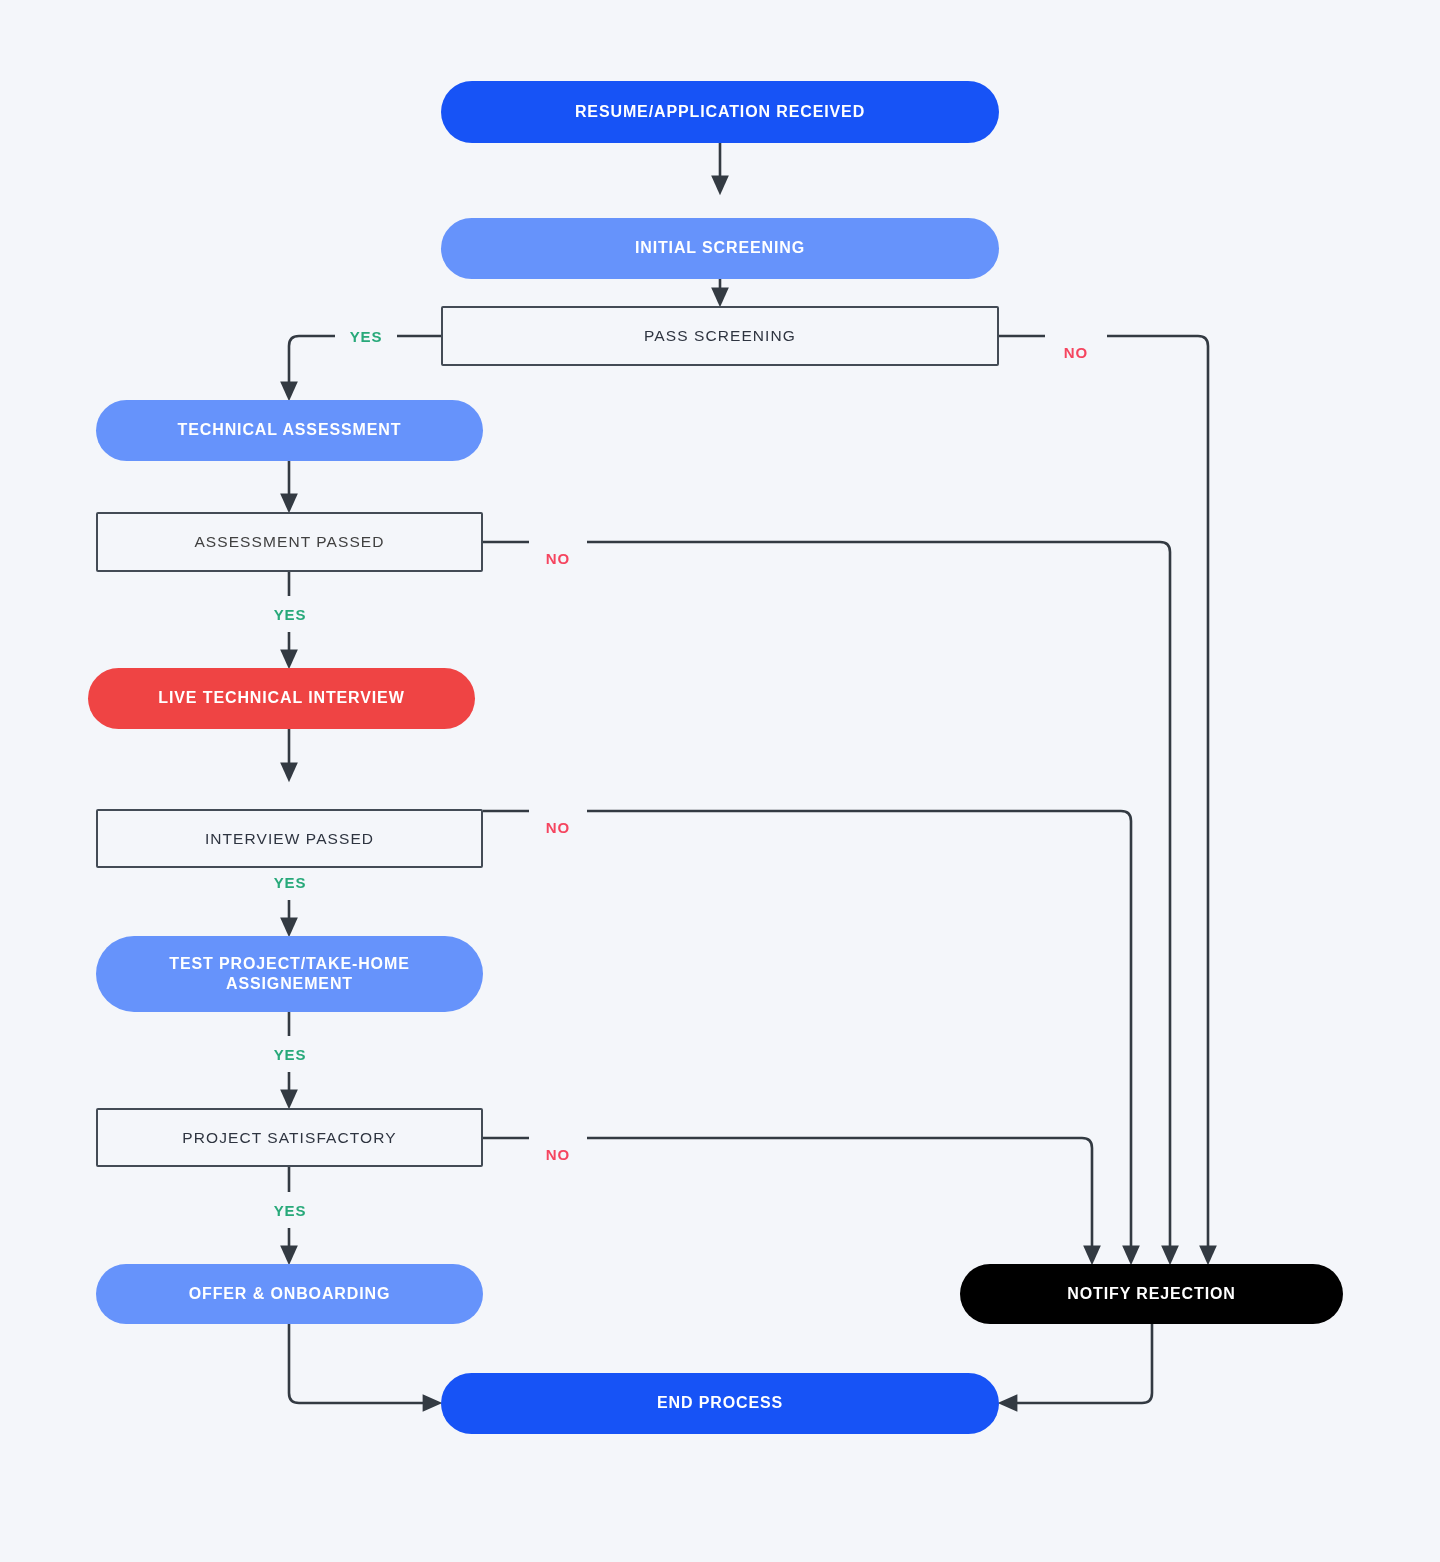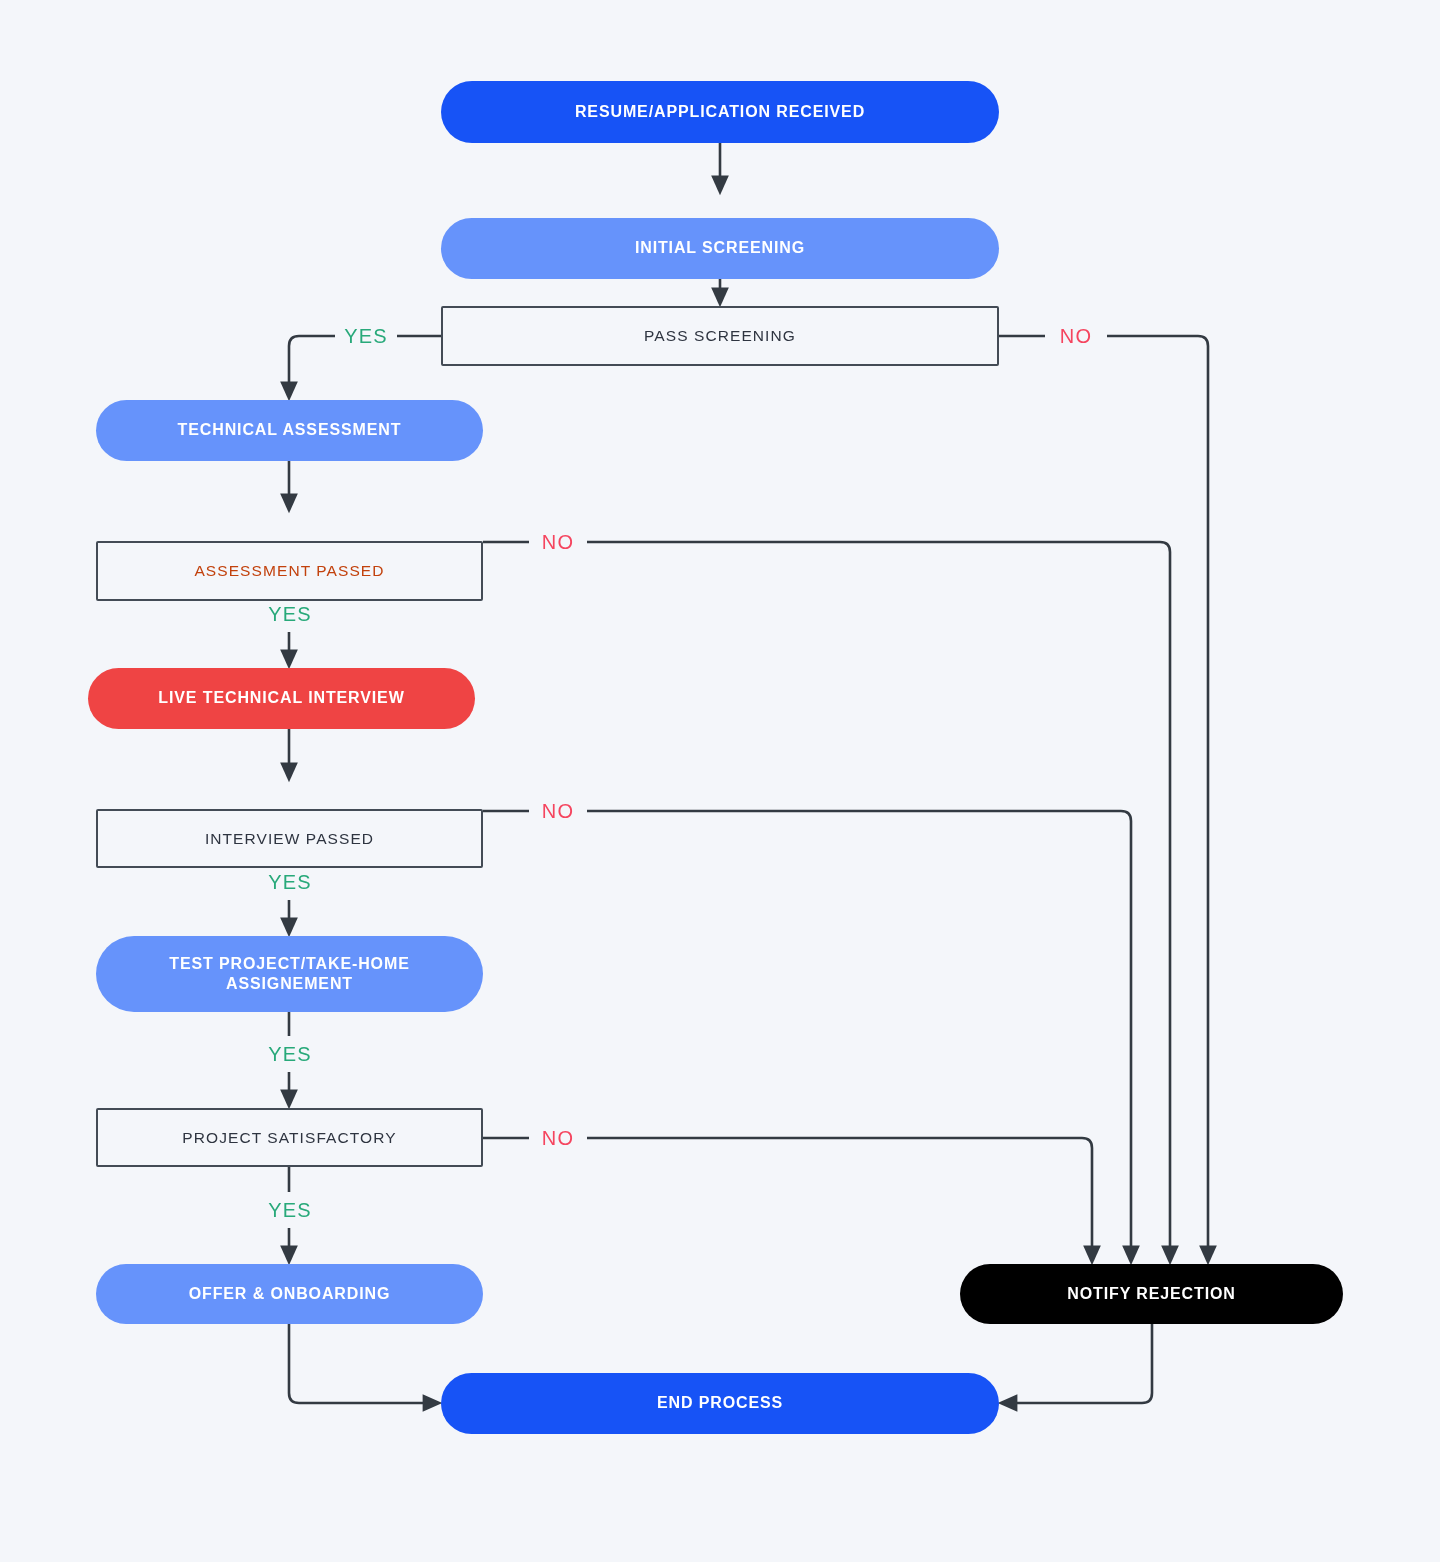--- a/index.html
+++ b/index.html
@@ -58,28 +58,28 @@
     letter-spacing: 0.07em;
     text-align: right;
   }
   .node .label {
     display: block;
     padding: 0 14px;
     white-space: pre-line;
   }
   .edge-label {
     position: absolute;
-    font-size: 20px;
-    font-weight: normal;
+    font-size: 15px;
+    font-weight: bold;
     letter-spacing: 0.06em;
     white-space: nowrap;
     transform: translate(-50%, -50%);
   }
   .edge-label.yes { color: #28a97a; }
-  .edge-label.no  { color: #f5455f; }
+  .edge-label.no  { color: #f5455f; margin-top: 16px; }
 </style>
 </head>
 <body>
 
 <div id="canvas" style="background: rgb(244, 246, 250);">
 
   <svg class="edges" viewBox="0 0 1440 1562" xmlns="http://www.w3.org/2000/svg">
     <defs>
       <marker id="arrowhead" markerWidth="9" markerHeight="9" refX="4.6" refY="4.5" orient="auto" markerUnits="strokeWidth">
         <path d="M0.6,1.1 L8.2,4.5 L0.6,7.9 Z" fill="#333a42"></path>
@@ -119,21 +119,21 @@
       </div>
       <div class="node process" style="left: 441px; top: 194px; width: 558px; height: 61px; background: rgb(102, 147, 251); margin-top: 24px;">
         <span class="label">INITIAL SCREENING</span>
       </div>
       <div class="node decision" style="left: 441px; top: 306px; width: 558px; height: 60px; border-color: rgb(67, 75, 85); color: rgb(46, 52, 64);">
         <span class="label">PASS SCREENING</span>
       </div>
       <div class="node process" style="left: 96px; top: 400px; width: 387px; height: 61px; background: rgb(102, 147, 251);">
         <span class="label">TECHNICAL ASSESSMENT</span>
       </div>
-      <div class="node decision" style="left: 96px; top: 541px; width: 387px; height: 60px; border-color: rgb(67, 75, 85); color: #c2410c;">
+      <div class="node decision" style="left: 96px; top: 512px; width: 387px; height: 60px; border-color: rgb(67, 75, 85); color: #404040;">
         <span class="label">ASSESSMENT PASSED</span>
       </div>
       <div class="node process" style="left: 88px; top: 668px; width: 387px; height: 61px; background: #ef4444;">
         <span class="label">LIVE TECHNICAL INTERVIEW</span>
       </div>
       <div class="node decision" style="left: 96px; top: 781px; width: 387px; height: 59px; border-color: rgb(67, 75, 85); color: rgb(46, 52, 64); margin-top: 28px;">
         <span class="label">INTERVIEW PASSED</span>
       </div>
       <div class="node process" style="left: 96px; top: 936px; width: 387px; height: 76px; background: rgb(102, 147, 251);">
         <span class="label">TEST PROJECT/TAKE-HOME

